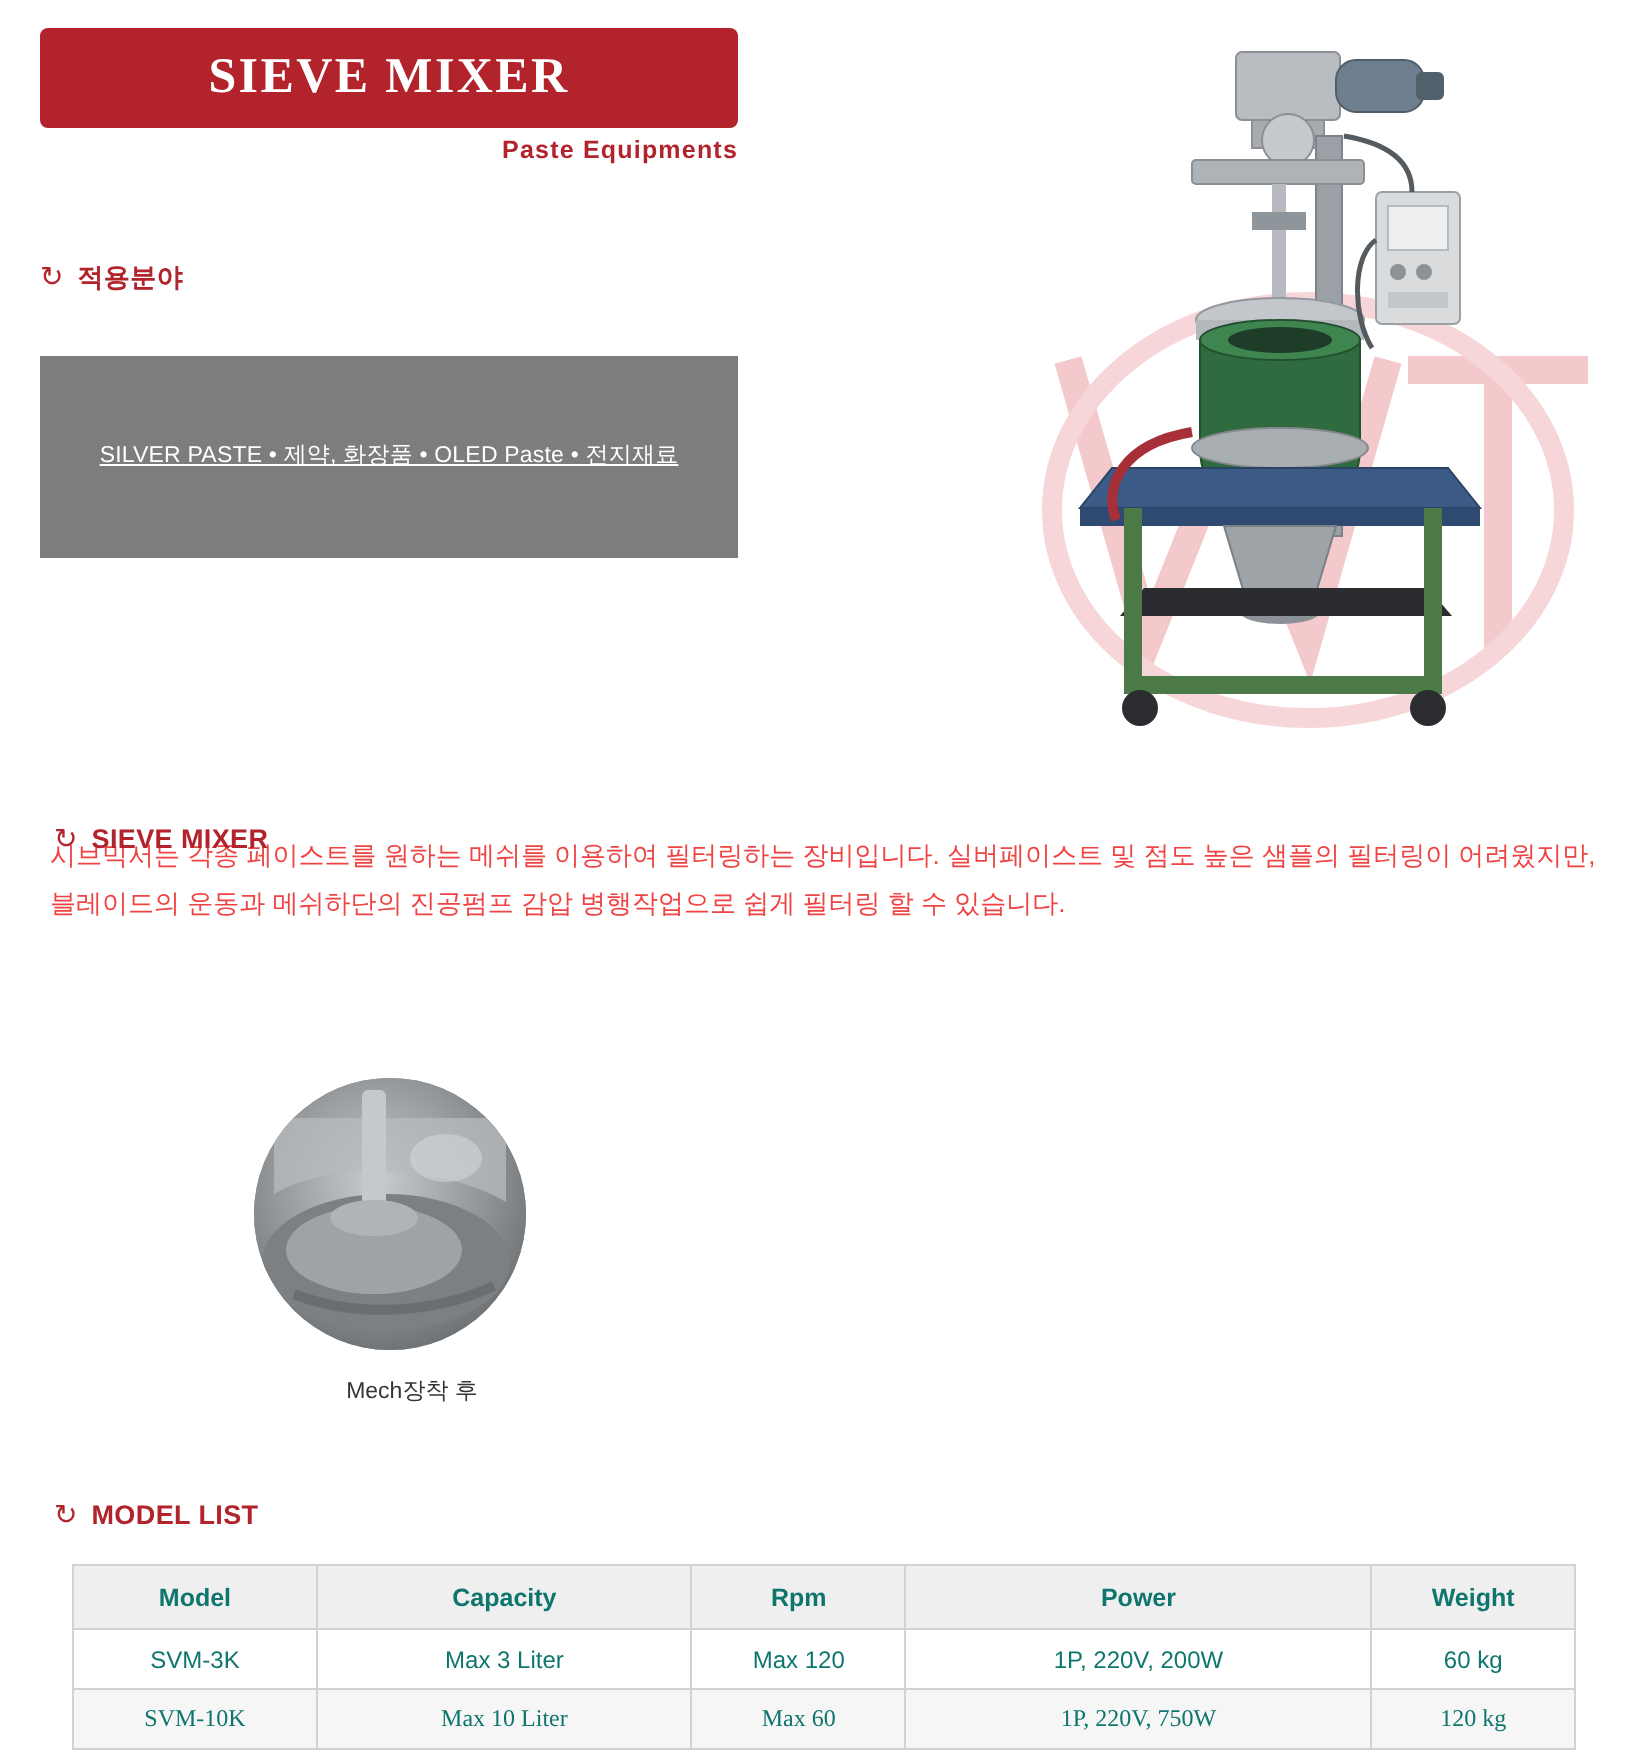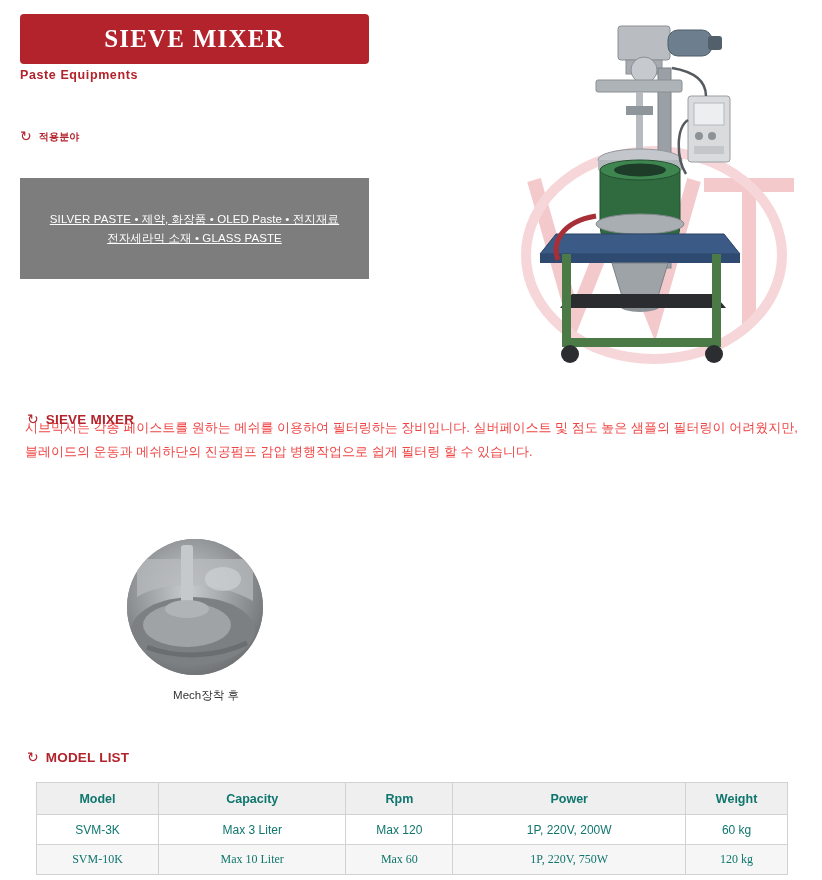--- a/index.html
+++ b/index.html
@@ -47,21 +47,21 @@
     font-family: "Liberation Serif", serif;
     font-size: 25px;
     font-weight: bold;
     letter-spacing: 1.2px;
   }
   .banner-sub {
     position: absolute;
     left: 20px;
     top: 68px;
     width: 349px;
-    text-align: left;
+    text-align: right;
     color: #b2232c;
     font-size: 12.5px;
     font-weight: bold;
     letter-spacing: .6px;
     z-index: 2;
   }
 
   
   .sec-head {
     position: absolute;
@@ -72,21 +72,21 @@
   }
   .sec-icon {
     color: #b2232c;
     font-size: 14px;
     line-height: 1;
     transform: translateY(-1px);
   }
   .sec-label {
     color: #b2232c;
     font-weight: bold;
-    font-size: 10px;
+    font-size: 13px;
     letter-spacing: .2px;
   }
   #head-apply { left: 20px; top: 130px; }
   #head-sieve { left: 27px; top: 412px; }
   #head-model { left: 27px; top: 750px; }
   #head-sieve .sec-label, #head-model .sec-label { font-size: 13.5px; }
 
   
   .apply-box {
     position: absolute;
@@ -210,21 +210,20 @@
 </div>
 <div class="banner-sub">Paste Equipments</div>
 
 <div class="sec-head" id="head-apply">
   <span class="sec-icon">↻</span>
   <span class="sec-label">적용분야</span>
 </div>
 
 <div class="apply-box">
   <span class="apply-line">SILVER PASTE • 제약, 화장품 • OLED Paste • 전지재료</span>
-  <span class="apply-line">전자세라믹 소재 • GLASS PASTE</span>
 </div>
 
 <div class="machine">
   <svg width="300" height="360" viewBox="0 0 300 360" xmlns="http://www.w3.org/2000/svg">
 
     <rect x="118" y="18" width="52" height="34" rx="3" fill="#b9bcc0" stroke="#8c9094"></rect>
     <rect x="168" y="22" width="44" height="26" rx="10" fill="#6d7f8e" stroke="#4f5d68"></rect>
     <rect x="208" y="28" width="14" height="14" rx="3" fill="#51606b"></rect>
     <rect x="126" y="52" width="36" height="14" fill="#a7abb0" stroke="#8c9094"></rect>
     <circle cx="144" cy="62" r="13" fill="#c6c9cd" stroke="#8c9094"></circle>

